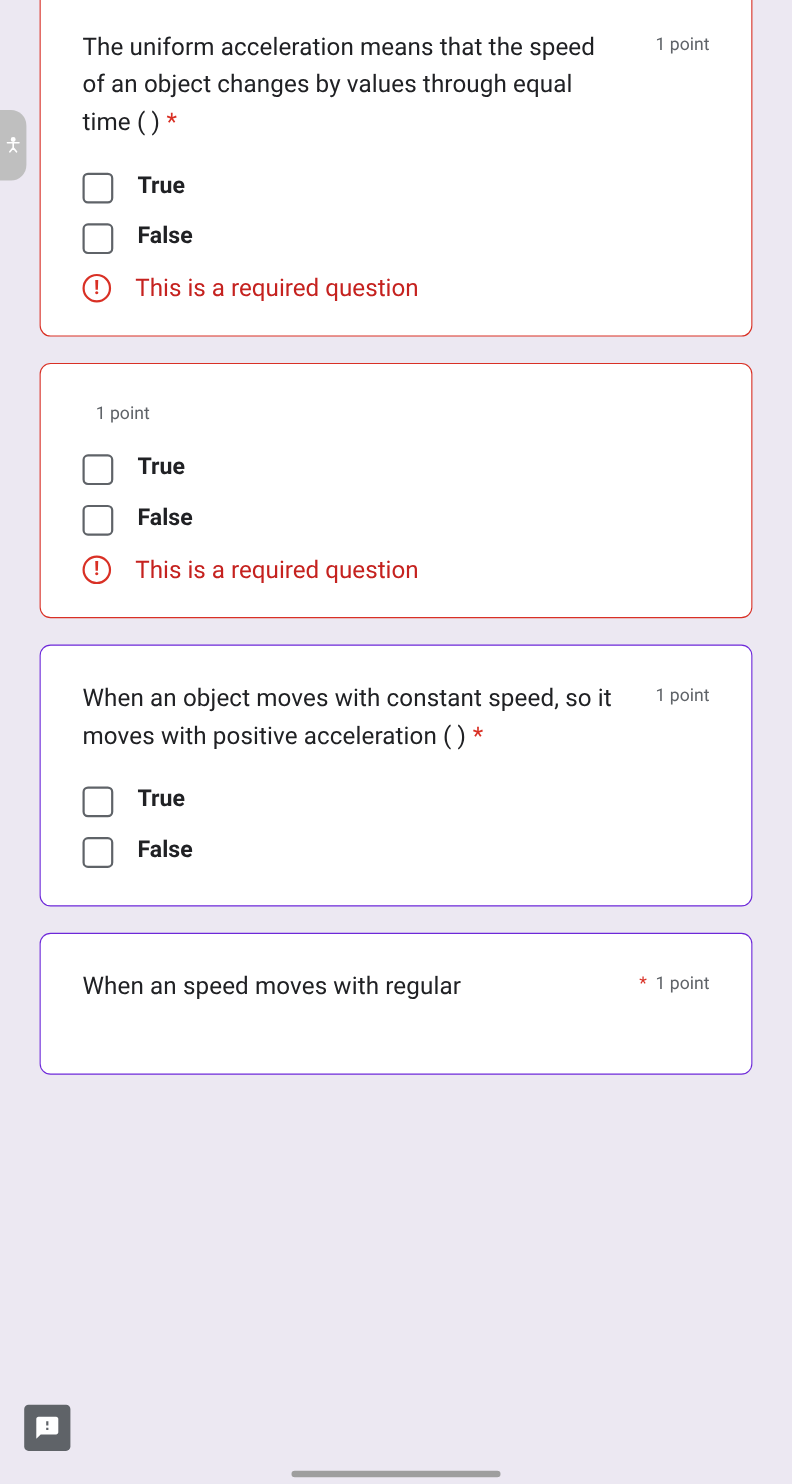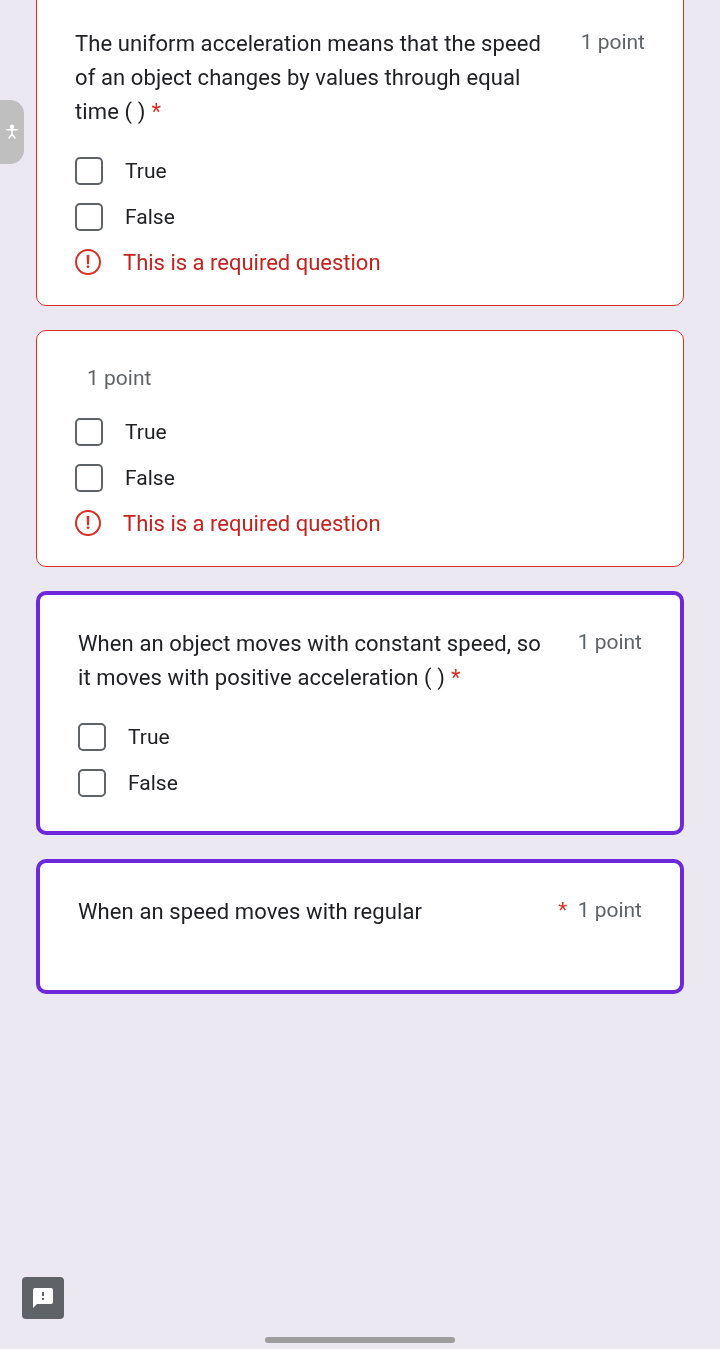--- a/index.html
+++ b/index.html
@@ -12,21 +12,21 @@
     position: relative;
   }
   .container {
     padding: 0 36px;
   }
   .card {
     background: #fff;
     border-radius: 10px;
     margin-bottom: 24px;
     padding: 32px 38px 30px 38px;
-    border: 4px solid #6d28d9;
+    border: 1px solid #6d28d9;
   }
   .card.error {
     border: 1.2px solid #d93025;
   }
   .qrow {
     display: flex;
     align-items: flex-start;
     margin-bottom: 28px;
     gap: 21px;
   }
@@ -39,30 +39,30 @@
   }
   .star {
     color: #d93025;
     font-size: 22px;
     margin-left: 6px;
     display: inline;
   }
   .points {
     white-space: nowrap;
     color: #5f6368;
-    font-size: 21px;
+    font-size: 16px;
     margin-left: 12px;
     padding-top: 3px;
     text-align: right;
   }
   .option {
     display: flex;
-    align-items: center;
     margin-bottom: 18px;
     cursor: pointer;
+    font-weight: bold;
   }
   .checkbox {
     width: 28px;
     height: 28px;
     border: 2.5px solid #5f6368;
     border-radius: 5px;
     margin-right: 22px;
   }
   .optlabel {
     font-size: 21px;

